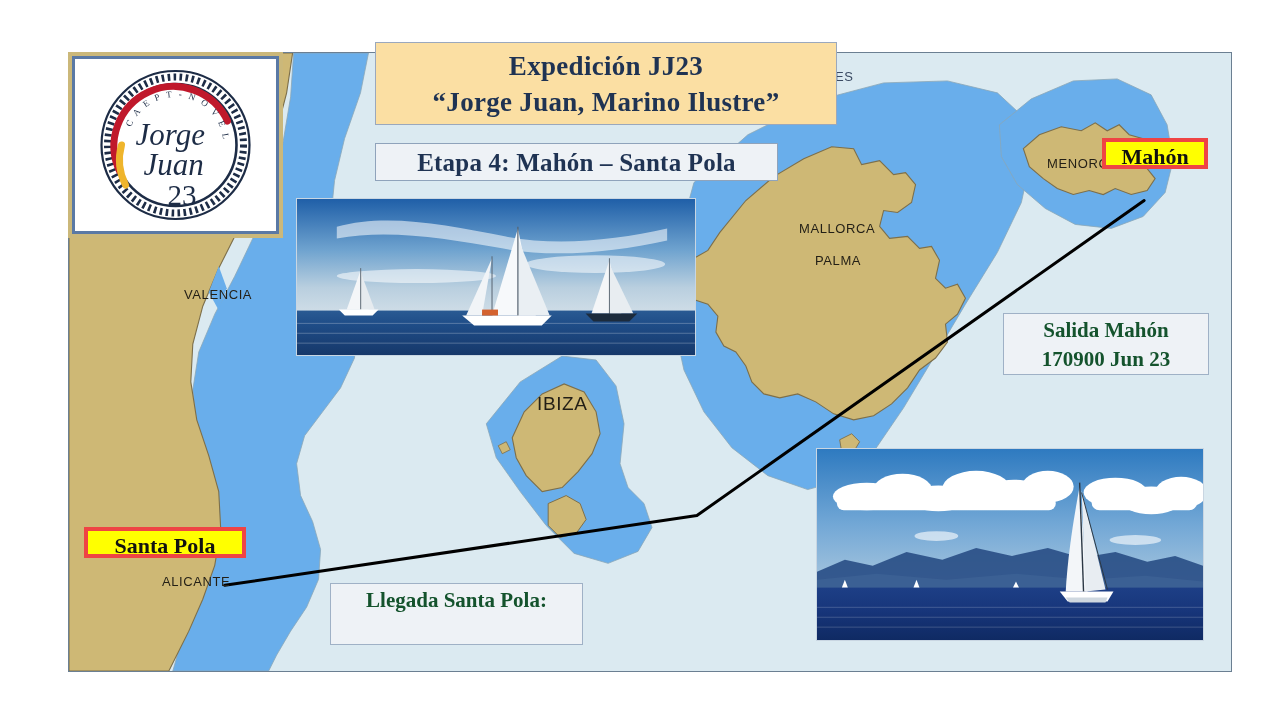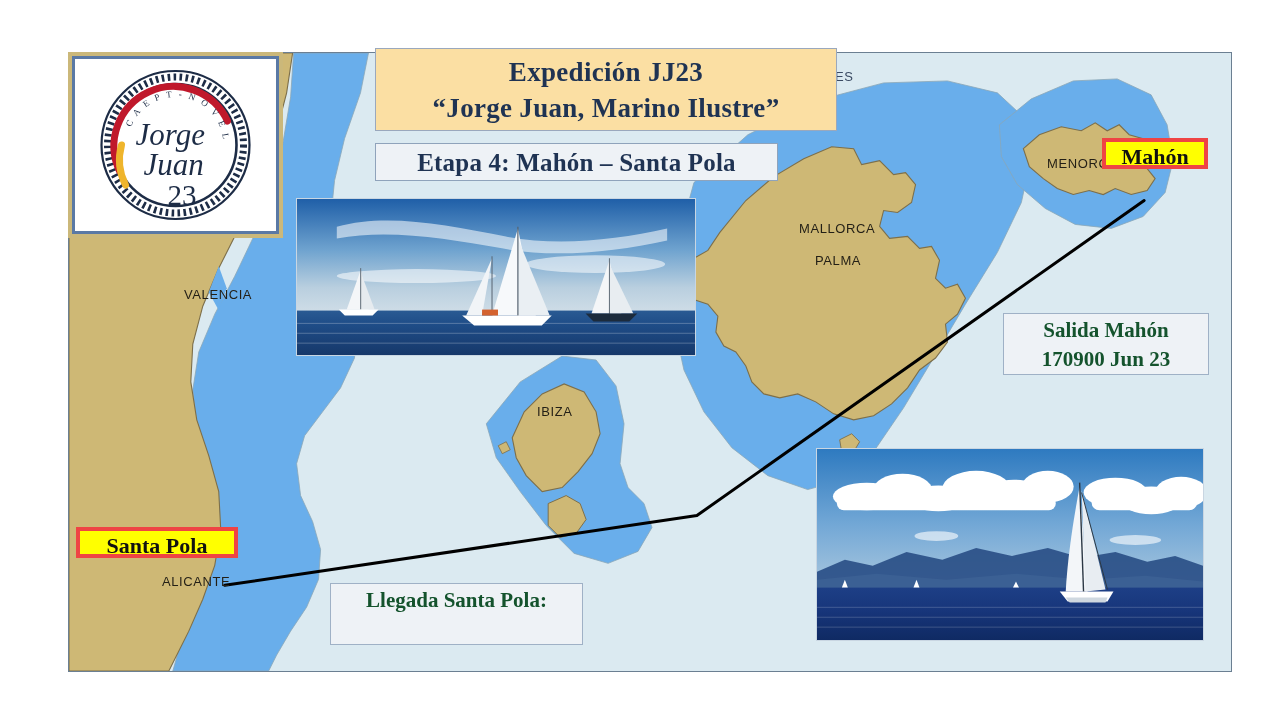--- a/index.html
+++ b/index.html
@@ -15,36 +15,36 @@
             letter-spacing:.6px;white-space:nowrap;pointer-events:none;}
 
   
   #logo{position:absolute;left:72px;top:56px;width:207px;height:178px;background:#ffffff;
         border:3px solid #5a79a5;outline:4px solid #cbb87a;outline-offset:0;box-sizing:border-box;}
   #logo svg{display:block;width:100%;height:100%;}
 
   
   .titlebox{position:absolute;box-sizing:border-box;text-align:center;
             font-family:"Liberation Serif",serif;font-weight:bold;color:#1f3353;}
-  #title-main{left:375px;top:48px;width:462px;height:83px;background:#fbdfa3;
+  #title-main{left:375px;top:42px;width:462px;height:83px;background:#fbdfa3;
               border:1px solid #9aa8bd;padding-top:5px;font-size:27px;line-height:36px;letter-spacing:.3px;}
   #title-stage{left:375px;top:143px;width:403px;height:38px;background:#eef2f6;
                border:1px solid #8fa3bb;font-size:25px;line-height:37px;letter-spacing:.2px;}
 
   
   .infobox{position:absolute;box-sizing:border-box;background:#eef2f6;border:1px solid #9fb1c6;
            text-align:center;font-family:"Liberation Serif",serif;font-weight:bold;color:#14532d;}
   #box-salida{left:1003px;top:313px;width:206px;height:62px;font-size:21px;line-height:29px;padding-top:2px;}
   #box-llegada{left:330px;top:583px;width:253px;height:62px;font-size:21px;line-height:29px;padding-top:2px;}
 
   
   .callout{position:absolute;box-sizing:border-box;background:#ffff00;border:4px solid #ef4444;
            font-family:"Liberation Serif",serif;font-weight:bold;color:#111;text-align:center;}
   #callout-mahon{left:1102px;top:138px;width:106px;height:31px;font-size:22px;line-height:30px;}
-  #callout-santapola{left:76px;top:527px;width:162px;height:31px;font-size:22px;line-height:30px;}
+  #callout-santapola{left:84px;top:527px;width:162px;height:31px;font-size:22px;line-height:30px;}
 
   
   .photo{position:absolute;box-sizing:border-box;border:1px solid #c9d6e2;overflow:hidden;background:#0a2a55;}
   #photo-fleet{left:296px;top:198px;width:400px;height:158px;}
   #photo-solo{left:816px;top:448px;width:388px;height:193px;}
   .photo svg{display:block;width:100%;height:100%;}
 </style>
 </head>
 <body>
 
@@ -96,21 +96,21 @@
         <path fill="#ceb875" stroke="#7d6f4a" stroke-width="1.1" d="M956,96 L972,82 L994,74 L1014,78 L1028,70 L1040,78 L1052,72 L1062,82 L1076,86
              L1084,100 L1080,116 L1088,126 L1080,138 L1064,142 L1048,136 L1036,142 L1022,138
              L1006,142 L990,136 L976,126 L962,114 Z"></path>
 
         <polyline fill="none" stroke="#000000" stroke-width="3" stroke-linejoin="round" stroke-linecap="round" points="1077,148 629,464 156,534"></polyline>
       </g>
     </svg>
 
     <div class="maplabel" style="left:115px;top:234px;font-size:13px;">VALENCIA</div>
     <div class="maplabel" style="left:93px;top:521px;font-size:13px;">ALICANTE</div>
-    <div class="maplabel" style="left:468px;top:351px;font-size:13px;">IBIZA</div>
+    <div class="maplabel" style="left:468px;top:340px;font-size:19px;">IBIZA</div>
     <div class="maplabel" style="left:730px;top:168px;font-size:13px;">MALLORCA</div>
     <div class="maplabel" style="left:746px;top:200px;font-size:13px;">PALMA</div>
     <div class="maplabel" style="left:978px;top:103px;font-size:13px;">MENORCA</div>
     <div class="maplabel" style="left:756px;top:16px;font-size:13px;color:#3a4a63;">RES</div>
   </div>
 
   <div id="logo">
     <svg viewBox="0 0 200 172">
       <circle cx="100" cy="86" r="74" fill="none" stroke="#1d2c46" stroke-width="2.2"></circle>
       <circle cx="100" cy="86" r="68" fill="none" stroke="#1d2c46" stroke-width="7" stroke-dasharray="2.6 3.4"></circle>

